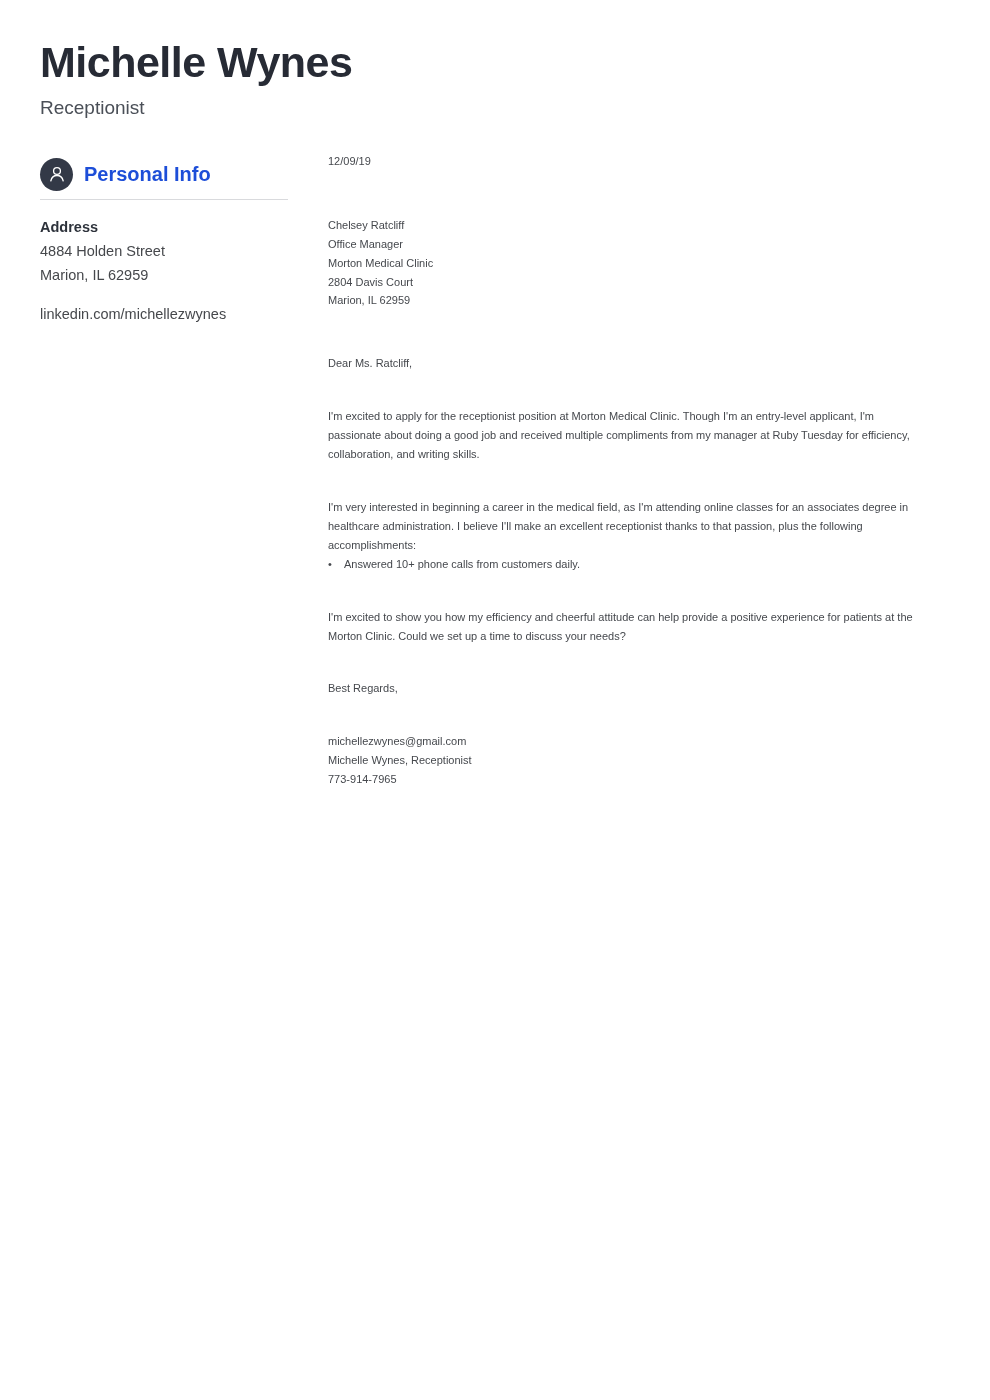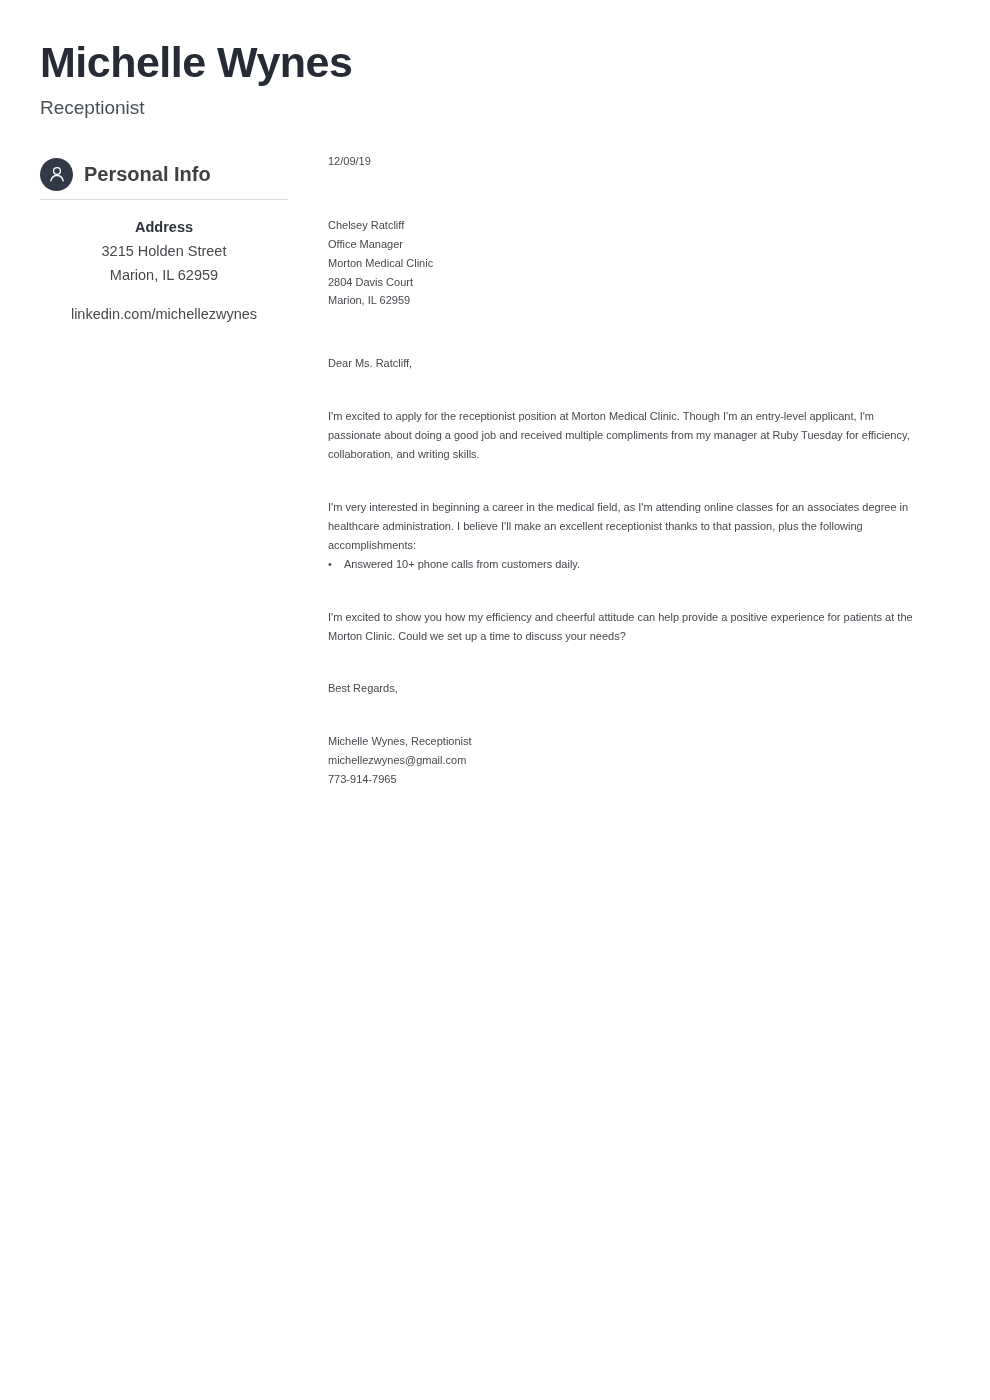--- a/index.html
+++ b/index.html
@@ -74,31 +74,31 @@
     background: #333947;
     display: flex;
     align-items: center;
     justify-content: center;
     flex: 0 0 33px;
   }
   .avatar-icon svg { display: block; }
   .section-title {
     font-size: 20px;
     font-weight: bold;
-    color: #404040;
+    color: #1d4ed8;
     line-height: 1.1;
   }
   .divider {
     height: 1px;
     background: #d9dadd;
     width: 248px;
     margin: 6px 0 16px 0;
   }
 
-  .info-block { margin-bottom: 16px; text-align: center; }
+  .info-block { margin-bottom: 16px; }
   .info-block:last-child { margin-bottom: 0; }
   .info-label {
     font-size: 14.5px;
     font-weight: bold;
     color: #2d323b;
     line-height: 1.55;
     margin-bottom: 2px;
   }
   .info-line {
     font-size: 14.5px;
@@ -163,21 +163,21 @@
             <circle cx="12" cy="8.4" r="4.1" fill="none" stroke="#ffffff" stroke-width="1.6"></circle>
             <path d="M4.6 20.2c0.9-4.3 3.9-6.4 7.4-6.4s6.5 2.1 7.4 6.4" fill="none" stroke="#ffffff" stroke-width="1.6" stroke-linecap="round"></path>
           </svg>
         </span>
         <span class="section-title">Personal Info</span>
       </div>
       <div class="divider"></div>
 
       <div class="info-block">
         <div class="info-label">Address</div>
-        <div class="info-line">3215 Holden Street</div>
+        <div class="info-line">4884 Holden Street</div>
         <div class="info-line">Marion, IL 62959</div>
       </div>
 
       <div class="info-block">
         <div class="info-line">linkedin.com/michellezwynes</div>
       </div>
     </aside>
 
     <main class="letter letter-text">
 
@@ -199,20 +199,20 @@
 
       <ul class="bullets">
         <li>Answered 10+ phone calls from customers daily.</li>
       </ul>
 
       <p class="para">I'm excited to show you how my efficiency and cheerful attitude can help provide a positive experience for patients at the Morton Clinic. Could we set up a time to discuss your needs?</p>
 
       <div class="closing">Best Regards,</div>
 
       <div class="signature-block">
+        <div class="signature-line">michellezwynes@gmail.com</div>
         <div class="signature-line">Michelle Wynes, Receptionist</div>
-        <div class="signature-line">michellezwynes@gmail.com</div>
         <div class="signature-line">773-914-7965</div>
       </div>
 
     </main>
   </div>
 </div>
 
 </body></html>

